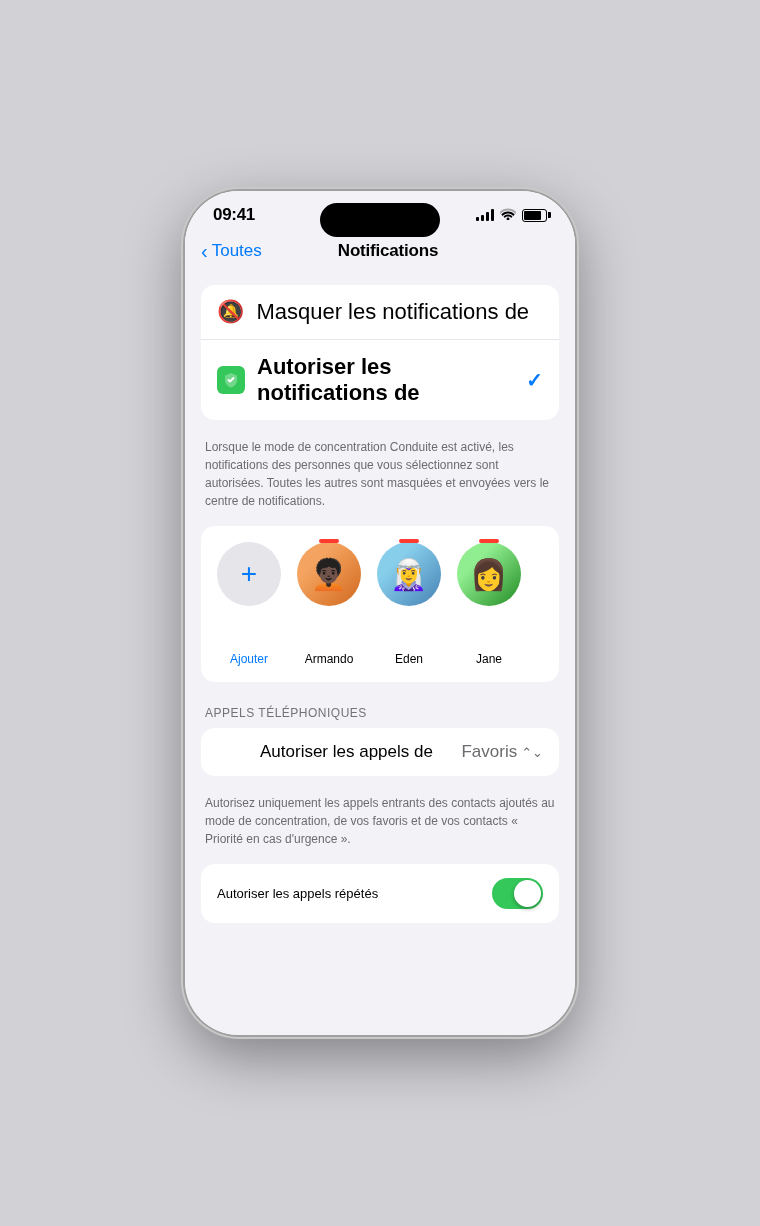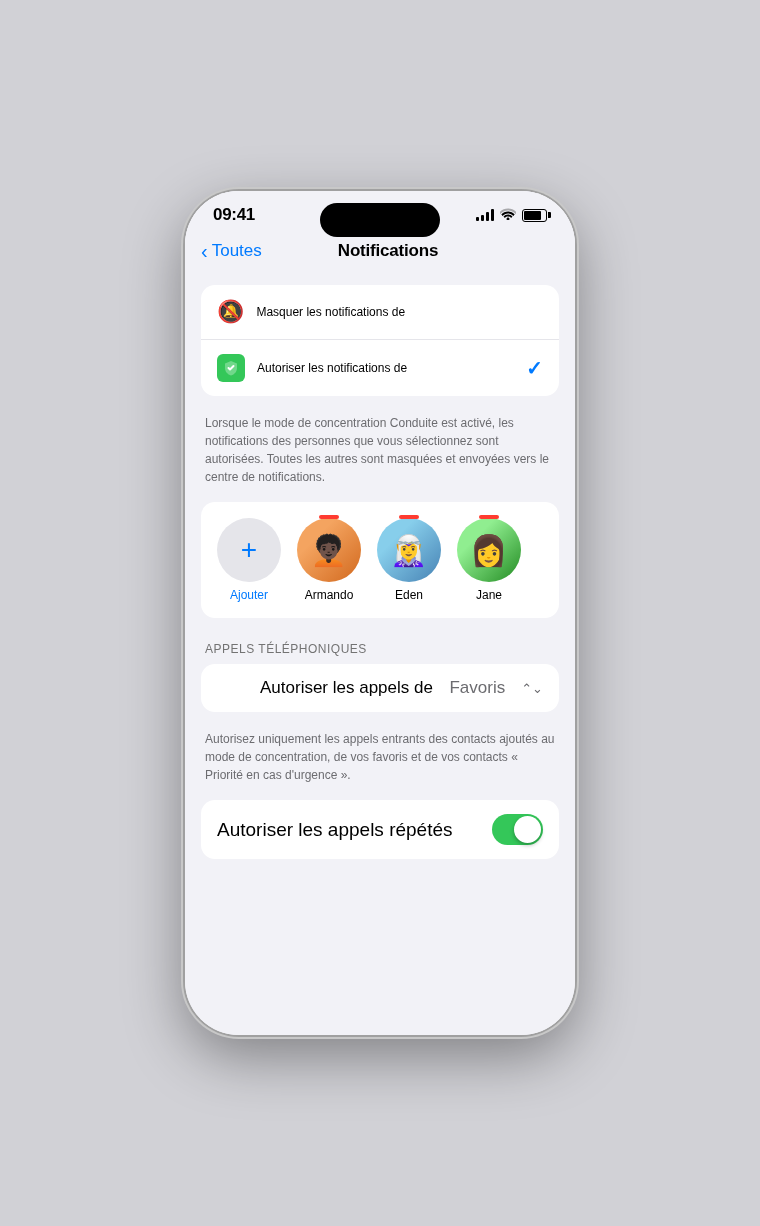--- a/index.html
+++ b/index.html
@@ -201,27 +201,27 @@
       align-items: center;
       padding: 14px 16px;
       gap: 12px;
     }
 
     .card-row + .card-row {
       border-top: 0.5px solid #e5e5ea;
     }
 
     .row-label {
-      font-size: 12px;
+      font-size: 22px;
       color: #000;
       flex: 1;
     }
 
     .row-label.bold {
-      font-weight: 400;
+      font-weight: 700;
     }
 
     .checkmark {
       color: #007aff;
       font-size: 20px;
       font-weight: 600;
     }
 
     .green-shield {
       width: 28px;
@@ -282,20 +282,21 @@
     .add-plus {
       font-size: 28px;
       color: #007aff;
       line-height: 1;
     }
 
     .person-name {
       font-size: 12px;
       color: #000;
       text-align: center;
+      margin-top: 40px;
     }
 
     .person-name.blue {
       color: #007aff;
     }
 
     
     .avatar-armando {
       background: linear-gradient(135deg, #f4a460 30%, #d2691e 100%);
       display: flex;
@@ -354,40 +355,40 @@
 
     .calls-label {
       font-size: 17px;
       color: #000;
       margin-left: 43px;
     }
 
     .calls-value {
       display: flex;
       align-items: center;
-      gap: 16px;
+      gap: 4px;
       color: #6c6c70;
       font-size: 17px;
     }
 
     .chevron-updown {
       font-size: 13px;
       color: #6c6c70;
     }
 
     
     .toggle-row {
       display: flex;
       align-items: center;
       justify-content: space-between;
       padding: 14px 16px;
     }
 
     .toggle-label {
-      font-size: 19px;
+      font-size: 13px;
       color: #000;
       text-align: right;
     }
 
     .toggle {
       width: 51px;
       height: 31px;
       background: #34c759;
       border-radius: 16px;
       position: relative;

